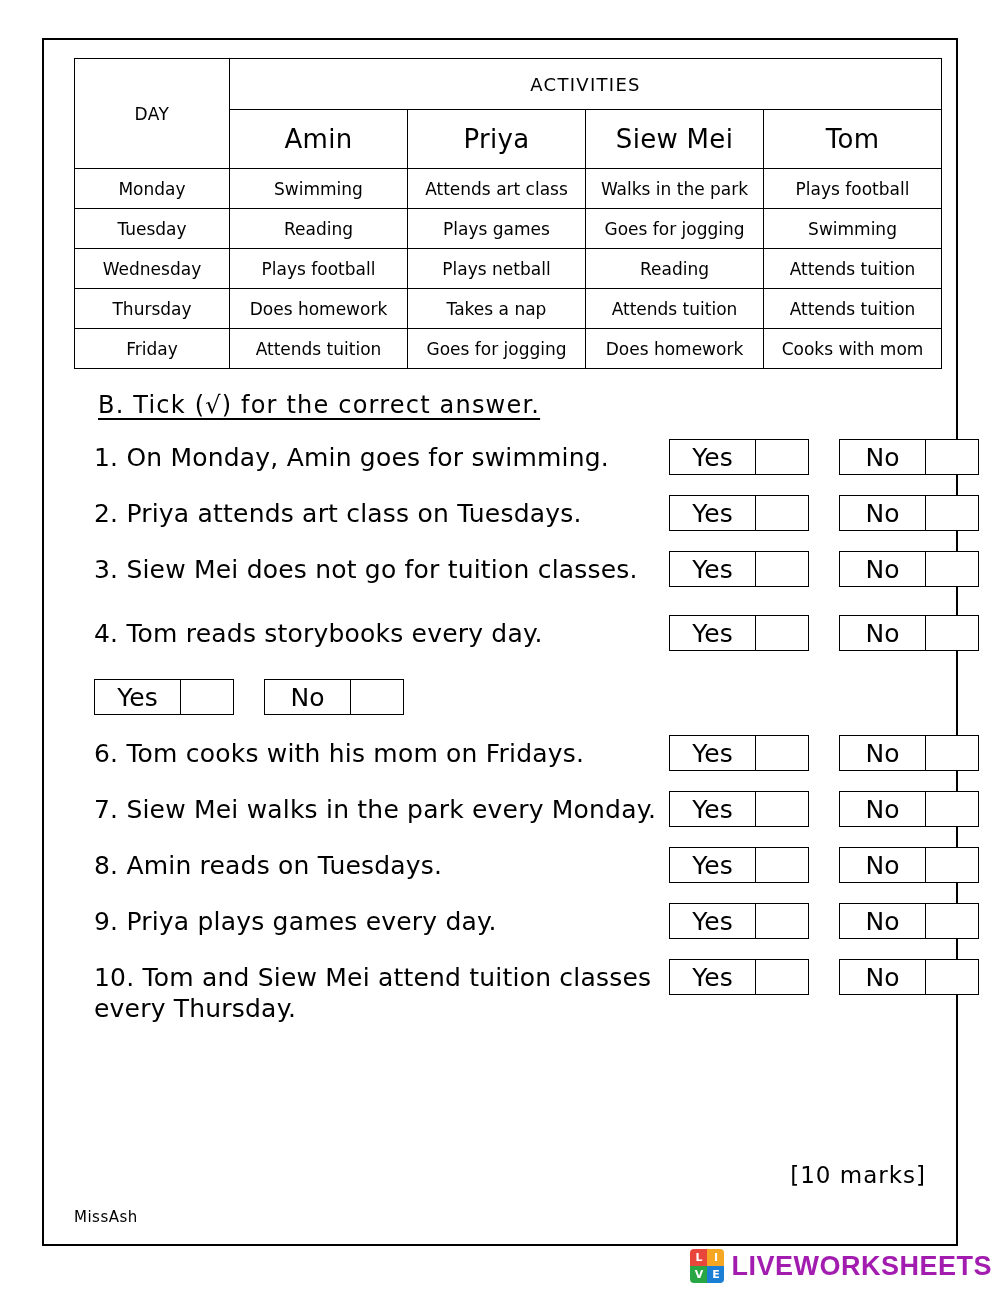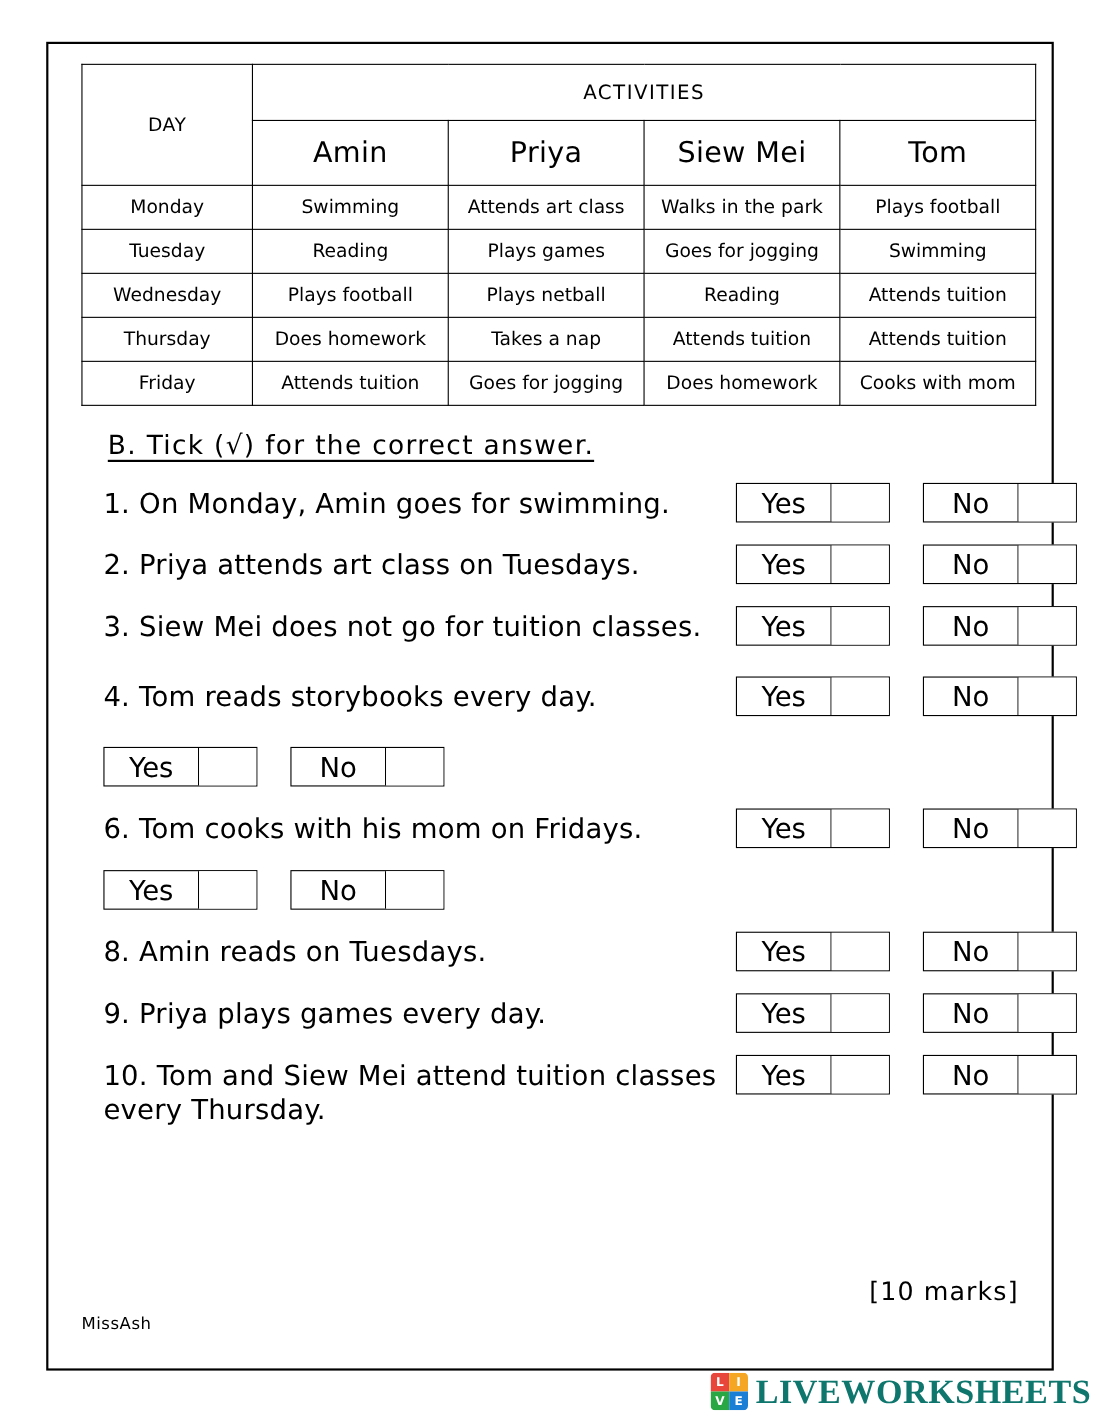--- a/index.html
+++ b/index.html
@@ -135,21 +135,21 @@
   .marks {
     position: absolute;
     right: 30px;
     bottom: 56px;
     font-size: 23px;
     letter-spacing: 1px;
   }
   .signature {
     position: absolute;
     left: 30px;
-    bottom: 32px;
+    bottom: 18px;
     font-size: 15px;
     font-family: "DejaVu Sans", sans-serif;
     letter-spacing: 0.5px;
   }
 
   
   .footer {
     position: absolute;
     right: 8px;
     bottom: 8px;
@@ -174,25 +174,25 @@
     display: flex;
     align-items: center;
     justify-content: center;
     font-family: "DejaVu Sans", sans-serif;
   }
   .lw-l { background: #e8463a; }
   .lw-i { background: #f5a623; }
   .lw-v { background: #2aa745; }
   .lw-e { background: #1c7fd6; }
   .footer-text {
-    font-size: 31px;
+    font-size: 27px;
     font-weight: bold;
-    color: #0f766e;
+    color: #a21caf;
     letter-spacing: 0.5px;
-    font-family: Liberation Serif, serif;
+    font-family: Liberation Sans, sans-serif;
   }
 </style>
 </head>
 <body>
 
 <div class="page">
   <div class="inner">
 
     <table class="activities">
       <colgroup>
@@ -333,20 +333,21 @@
             <div class="optinput"></div>
           </div>
           <div class="optbox">
             <div class="optlabel">No</div>
             <div class="optinput"></div>
           </div>
         </div>
       </div>
 
       <div class="qrow gap-md">
+        <div class="qtext">7. Siew Mei walks in the park every Monday.</div>
         <div class="answers">
           <div class="optbox">
             <div class="optlabel">Yes</div>
             <div class="optinput"></div>
           </div>
           <div class="optbox">
             <div class="optlabel">No</div>
             <div class="optinput"></div>
           </div>
         </div>

